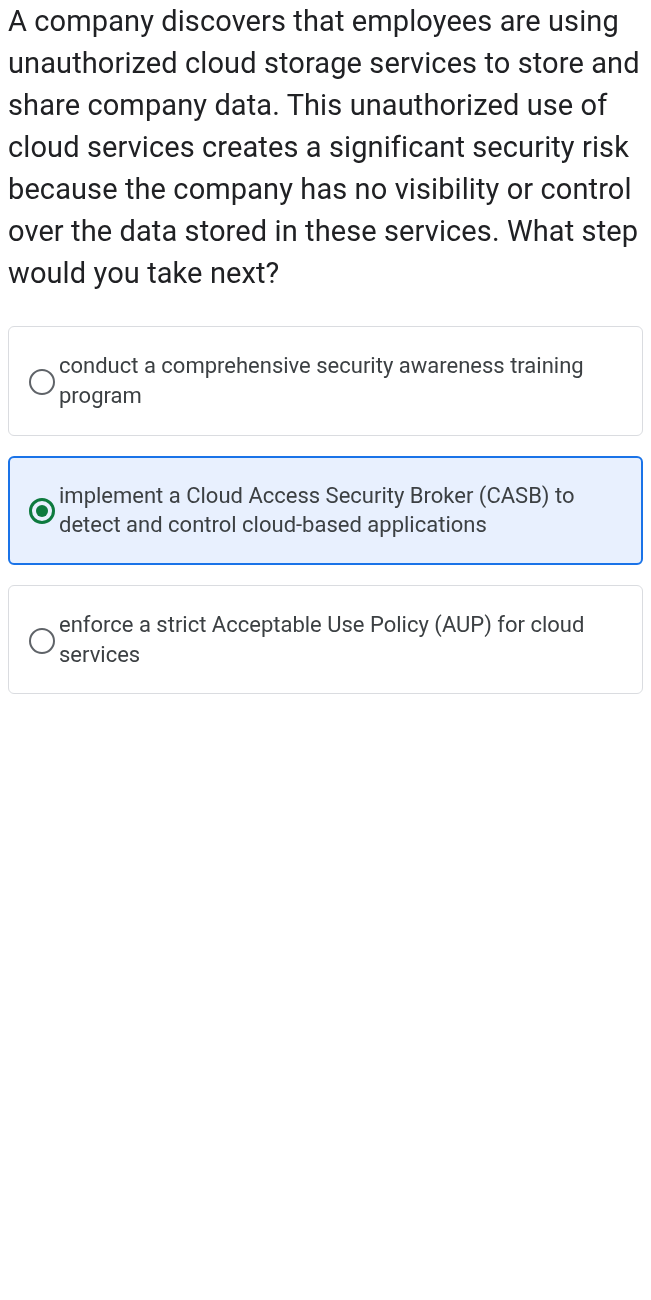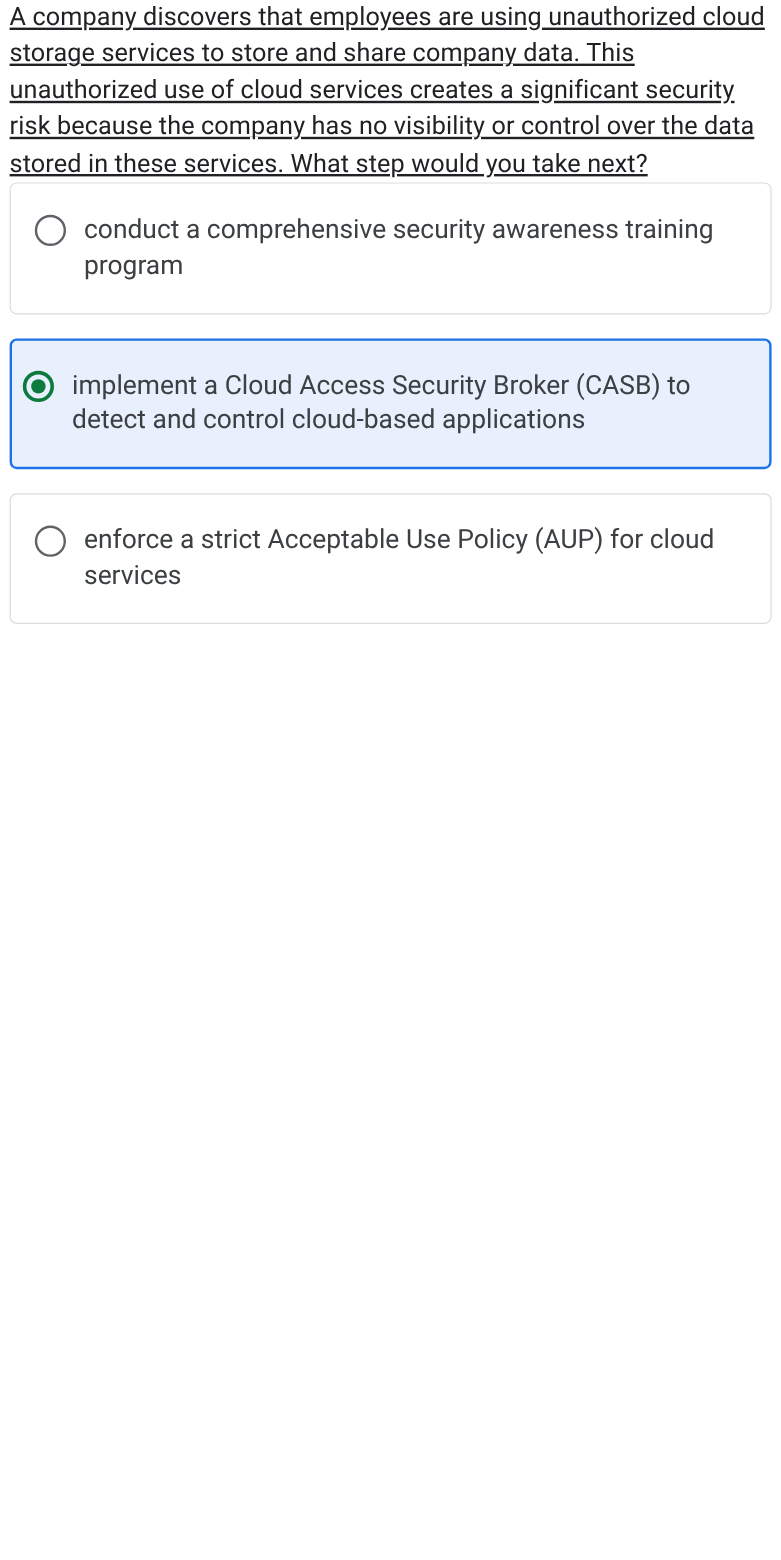--- a/index.html
+++ b/index.html
@@ -10,45 +10,45 @@
     body {
       font-family: Roboto, Arial, sans-serif;
       background: #ffffff;
       width: 651px;
       color: #202124;
     }
     .question-container {
       padding: 0 8px;
     }
     .question-text {
-      font-size: 21px;
+      font-size: 29px;
       line-height: 1.45;
       color: #202124;
+      margin-bottom: 32px;
       letter-spacing: 0.1px;
-      text-decoration: underline;
     }
     .options-list {
       display: flex;
       flex-direction: column;
       gap: 20px;
     }
     .option-item {
       display: flex;
-      align-items: flex-start;
+      align-items: center;
       padding: 24px 20px;
       border: 1px solid #dadce0;
       border-radius: 6px;
       cursor: pointer;
-      gap: 15px;
+      gap: 4px;
       background: #ffffff;
     }
     .option-item.selected {
       background: #e8f0fe;
       border: 2px solid #1a73e8;
-      padding: 23px 9px;
+      padding: 23px 19px;
     }
     .radio-outer {
       width: 26px;
       height: 26px;
       min-width: 26px;
       border: 2.5px solid #5f6368;
       border-radius: 50%;
       display: flex;
       align-items: center;
       justify-content: center;

